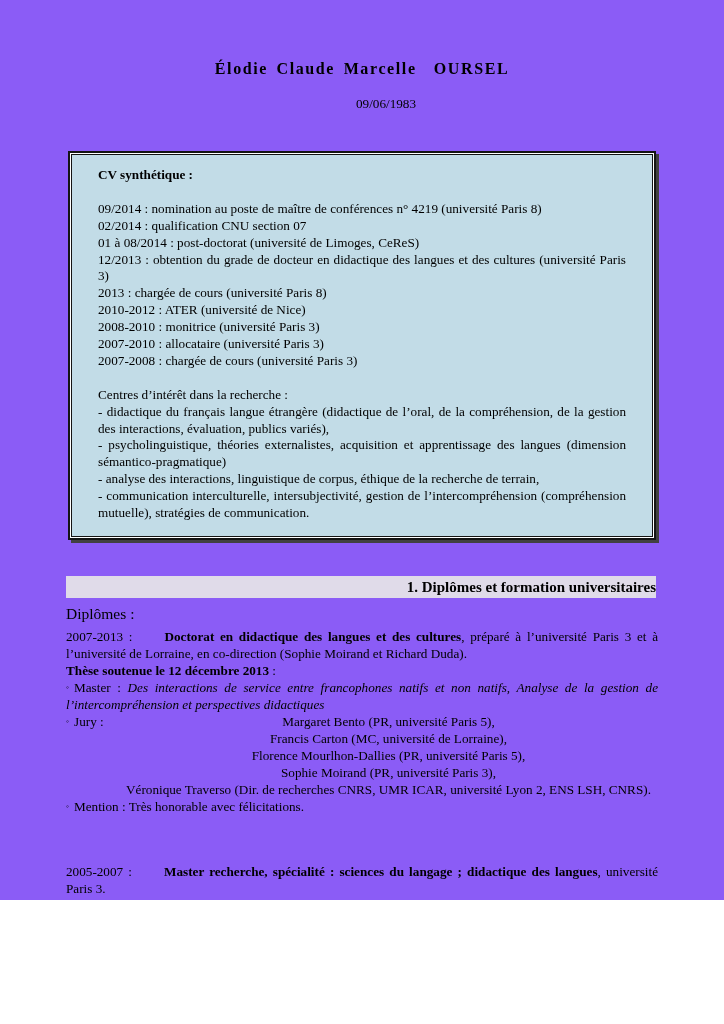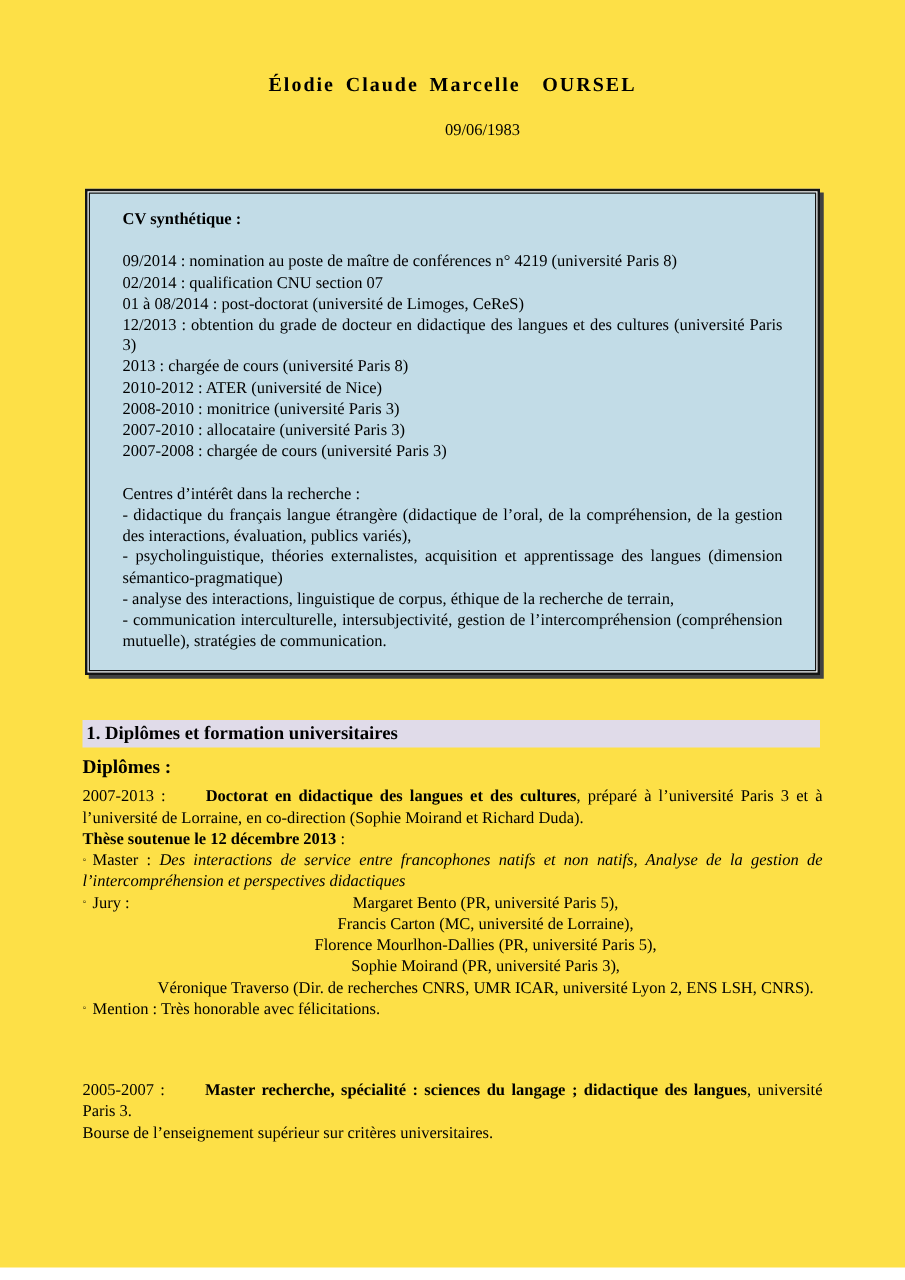--- a/index.html
+++ b/index.html
@@ -2,21 +2,21 @@
 <html lang="fr"><head>
 <meta charset="utf-8">
 <style>
   html,body{margin:0;padding:0;}
   body{
     width:724px;height:1024px;background:#ffffff;
     font-family:"Liberation Serif","DejaVu Serif",serif;
     color:#000;
     -webkit-font-smoothing:antialiased;
   }
-  .page{position:relative;width:724px;height:1014px;overflow:hidden;background:#fde047;}
+  .page{position:relative;width:724px;height:900px;overflow:hidden;background:#8b5cf6;}
 
   .doc-title{
     position:absolute;top:60px;left:0;right:0;
     text-align:center;font-weight:bold;font-size:16px;
     letter-spacing:1.6px;word-spacing:3px;white-space:pre;
   }
   .doc-date{
     position:absolute;top:96px;left:0;right:0;
     text-align:center;font-size:13.2px;padding-left:48px;
   }
@@ -33,28 +33,28 @@
     font-size:13.2px;line-height:16.9px;
   }
   .box-heading{font-weight:bold;}
   .box-line{text-align:justify;}
   .blank-line{height:16.9px;}
 
   .section-bar{
     position:absolute;left:66px;top:576px;width:590px;height:22px;
     background:#e0dbe9;
     font-weight:bold;font-size:15px;line-height:22px;
-    padding-left:3px;box-sizing:border-box;
+    padding-left:3px;box-sizing:border-box;text-align:right;
   }
 
   .main{
     position:absolute;left:66px;top:604px;width:592px;
     font-size:13.2px;line-height:17px;
   }
-  .sub-heading{font-weight:bold;font-size:15.5px;line-height:20px;margin-bottom:4px;}
+  .sub-heading{font-weight:normal;font-size:15.5px;line-height:20px;margin-bottom:4px;}
   .para{text-align:justify;}
   .period{padding-right:32px;}
   .b{font-weight:bold;}
   .i{font-style:italic;}
   .blt{
     display:inline-block;font-size:8.5px;line-height:1;
     position:relative;top:-2px;margin-right:5px;
   }
   .hang{position:relative;padding-left:53px;}
   .hang-label{position:absolute;left:0;top:0;}

